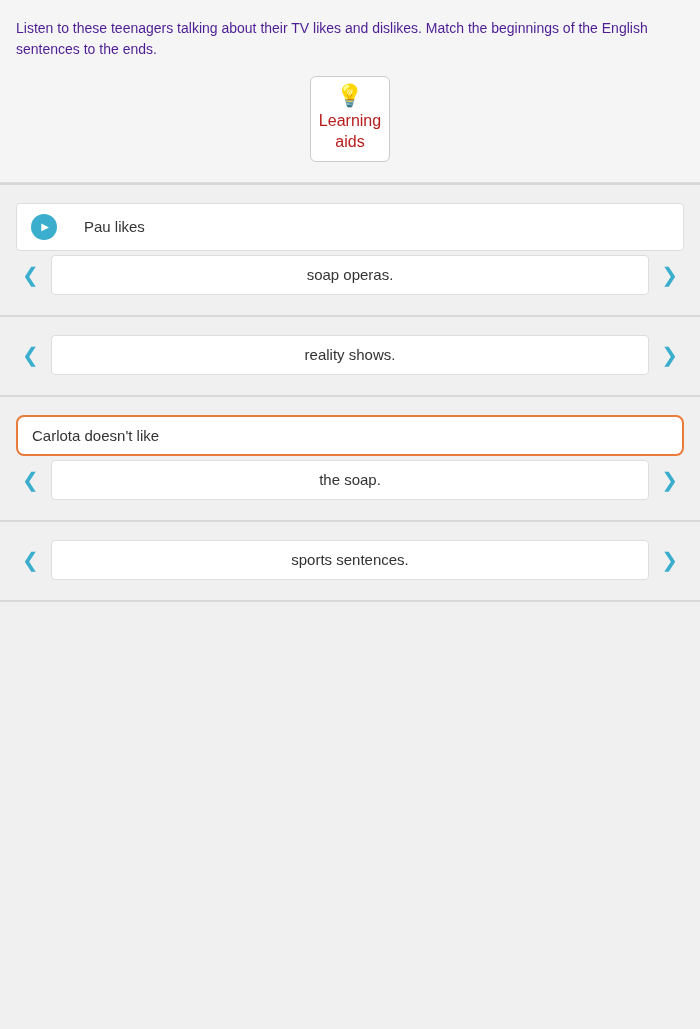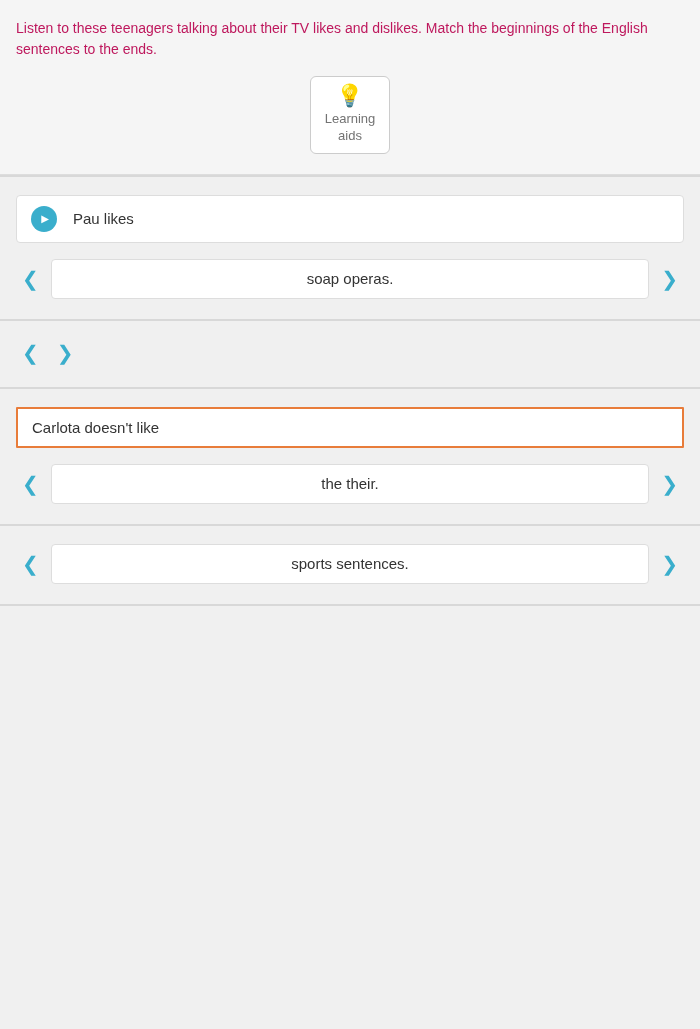--- a/index.html
+++ b/index.html
@@ -24,21 +24,21 @@
 
     
     .instructions-section {
       background-color: #f5f5f5;
       padding: 18px 16px 12px 16px;
       border-bottom: 1px solid #ddd;
     }
 
     .instructions-text {
       font-size: 14px;
-      color: #be185d;
+      color: #4c1d95;
       line-height: 1.5;
       margin-bottom: 16px;
     }
 
     .learning-aids-container {
       display: flex;
       justify-content: center;
       margin-bottom: 8px;
     }
 
@@ -57,22 +57,22 @@
       text-align: center;
     }
 
     .lightbulb-icon {
       font-size: 22px;
       margin-bottom: 4px;
       line-height: 1;
     }
 
     .learning-aids-label {
-      font-size: 13px;
-      color: #737373;
+      font-size: 16px;
+      color: #b91c1c;
       line-height: 1.3;
     }
 
     
     .section-divider {
       height: 2px;
       background-color: #d8d8d8;
       margin: 0;
     }
 
@@ -82,29 +82,29 @@
       padding: 18px 16px 20px 16px;
       border-bottom: 2px solid #d8d8d8;
     }
 
     
     .sentence-beginning {
       background-color: #fff;
       border: 1px solid #ddd;
       border-radius: 4px;
       padding: 10px 14px;
-      margin-bottom: 16px;
-      display: flex;
-      align-items: center;
-      gap: 16px;
+      margin-bottom: 4px;
+      display: flex;
+      align-items: center;
+      gap: 27px;
     }
 
     .sentence-beginning.no-icon {
       border: 2px solid #e87c3a;
-      border-radius: 1px;
+      border-radius: 8px;
       text-align: right;
     }
 
     .audio-icon {
       width: 26px;
       height: 26px;
       background-color: #3aaecc;
       border-radius: 50%;
       display: flex;
       align-items: center;
@@ -186,32 +186,35 @@
       <div class="answer-box">
         <span>soap operas.</span>
       </div>
       <button class="arrow-btn">❯</button>
     </div>
   </div>
 
   <div class="question-block">
     <div class="answer-row">
       <button class="arrow-btn">❮</button>
+      <div class="answer-box">
+        <span>reality shows.</span>
+      </div>
       <button class="arrow-btn">❯</button>
     </div>
   </div>
 
   <div class="question-block">
     <div class="sentence-beginning no-icon">
       <span class="sentence-beginning-text">Carlota doesn't like</span>
     </div>
     <div class="answer-row">
       <button class="arrow-btn">❮</button>
       <div class="answer-box">
-        <span>the their.</span>
+        <span>the soap.</span>
       </div>
       <button class="arrow-btn">❯</button>
     </div>
   </div>
 
   <div class="question-block">
     <div class="answer-row">
       <button class="arrow-btn">❮</button>
       <div class="answer-box">
         <span>sports sentences.</span>

